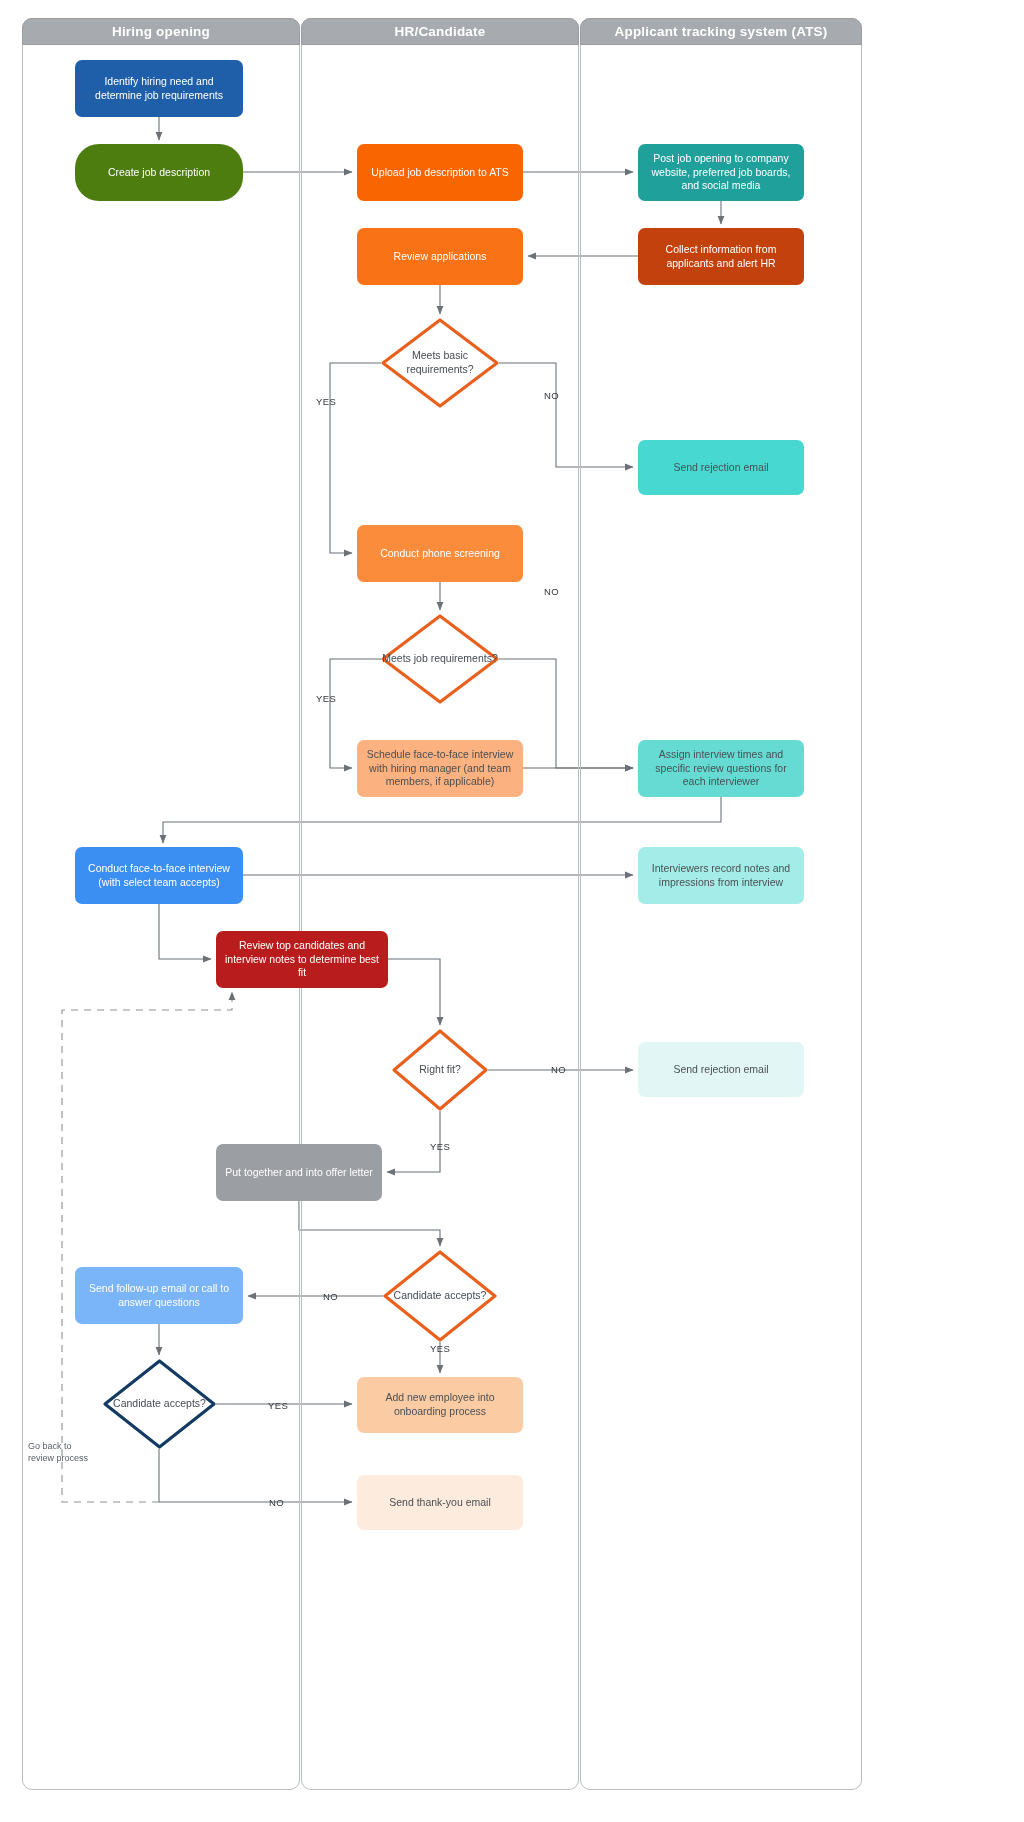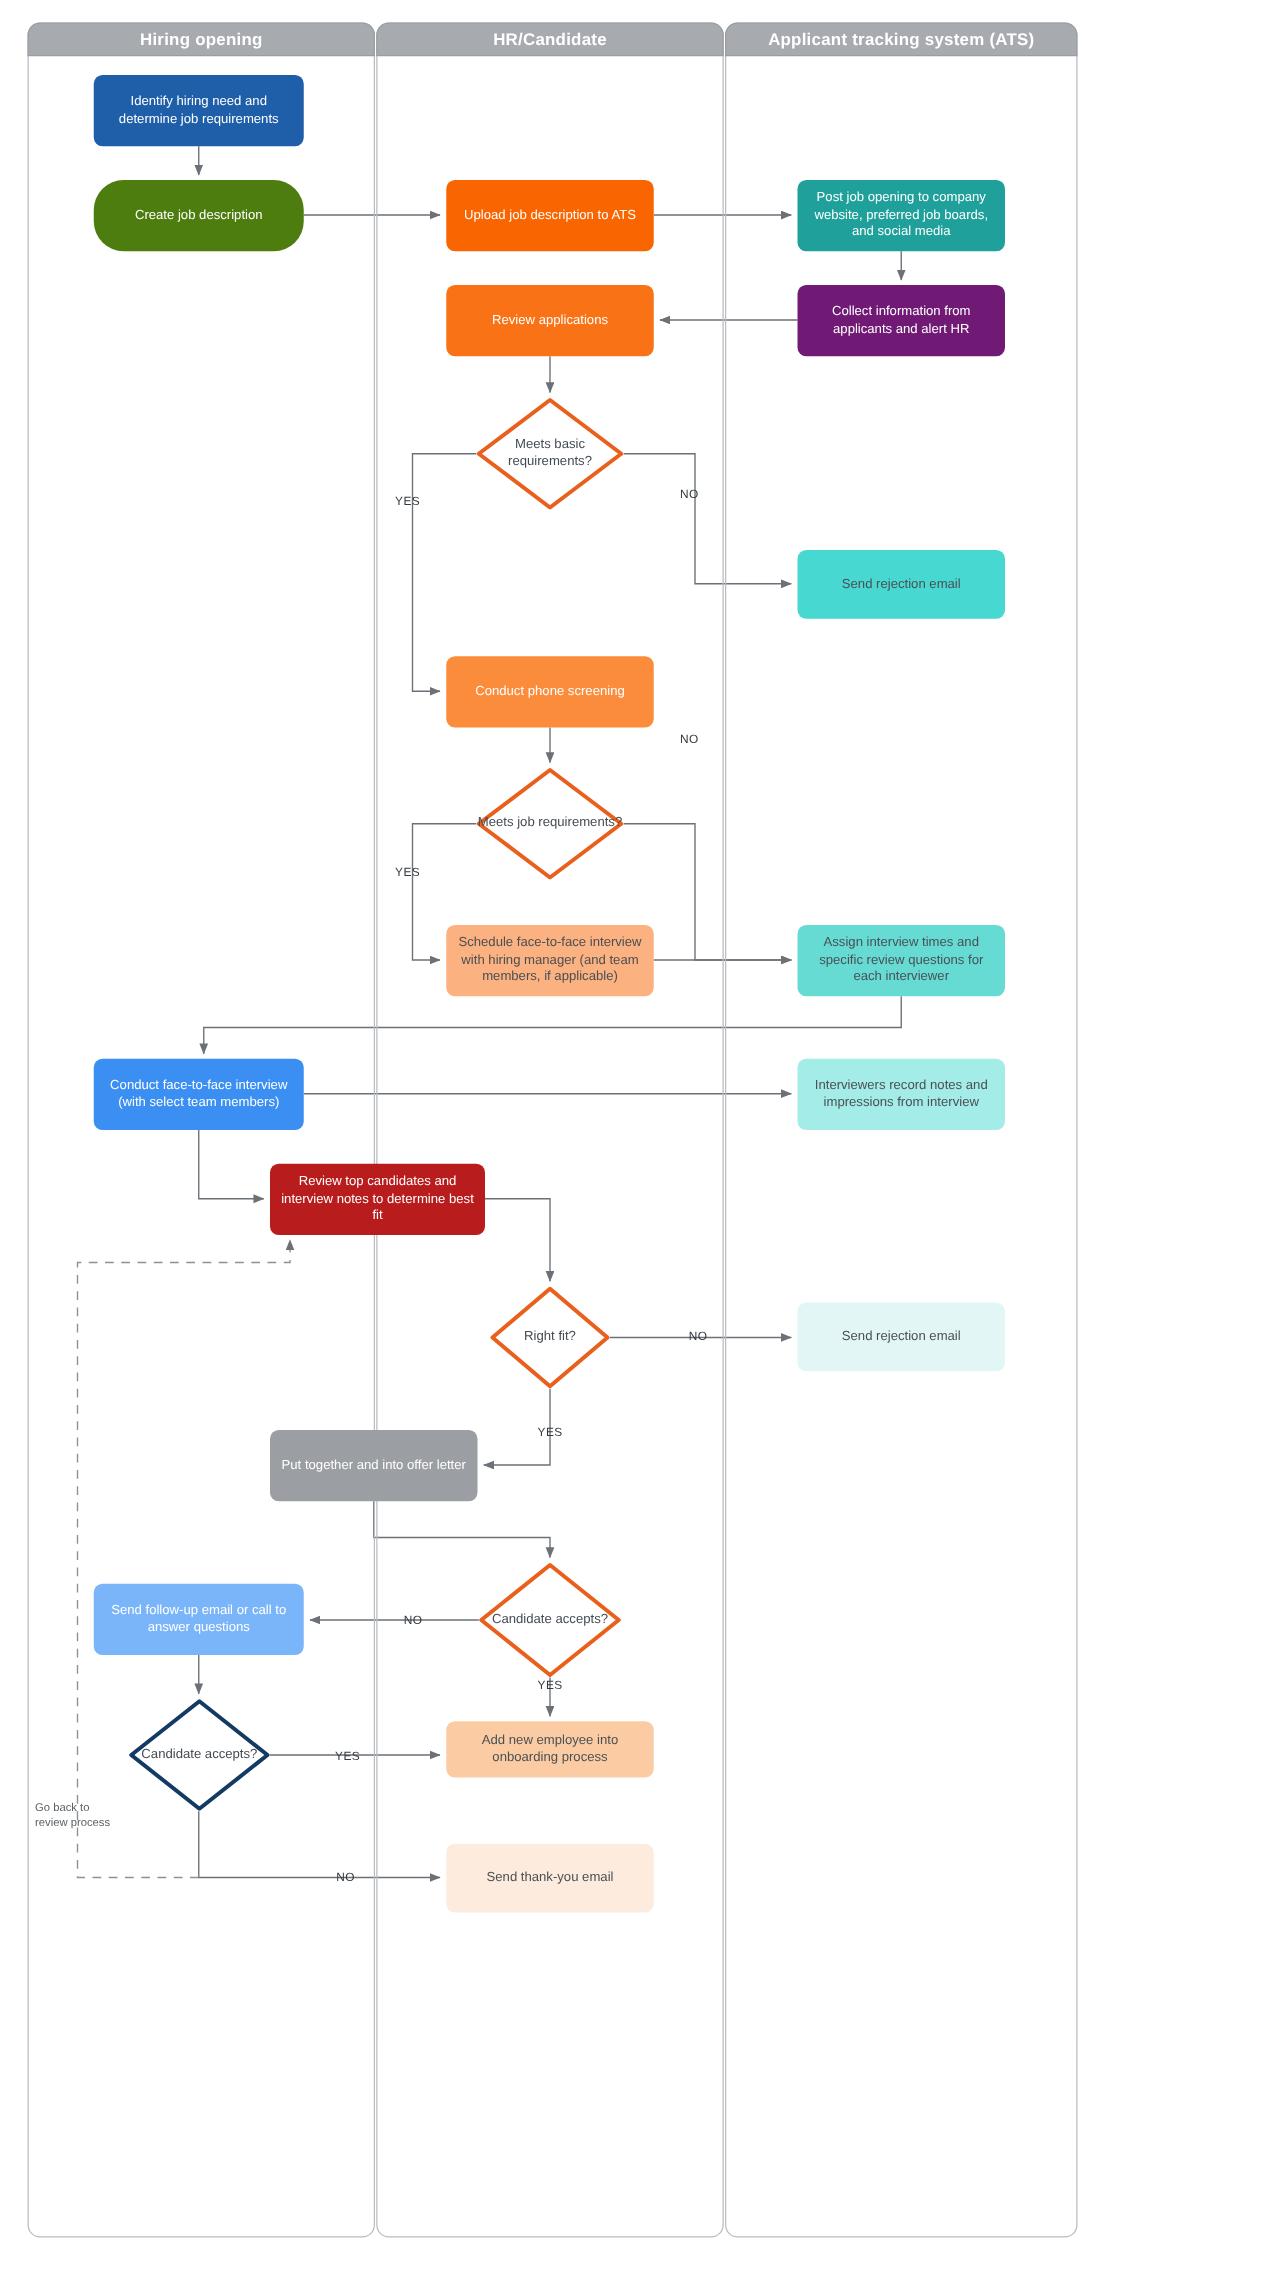--- a/index.html
+++ b/index.html
@@ -71,38 +71,38 @@
       <div class="lane-head" style="left: 301px; top: 18px; width: 278px; height: 27px;">HR/Candidate</div>
       <div class="lane" style="left: 580px; top: 18px; width: 282px; height: 1772px;"></div>
       <div class="lane-head" style="left: 580px; top: 18px; width: 282px; height: 27px;">Applicant tracking system (ATS)</div>
     </div>
   <div id="nodes-layer">
       <div class="node" style="left: 75px; top: 60px; width: 168px; height: 57px; background: rgb(31, 95, 169); color: rgb(255, 255, 255);">Identify hiring need and determine job requirements</div>
       <div class="node" style="left: 75px; top: 144px; width: 168px; height: 57px; background: #4d7c0f; color: rgb(255, 255, 255); border-radius: 24px;">Create job description</div>
       <div class="node" style="left: 357px; top: 144px; width: 166px; height: 57px; background: rgb(249, 101, 0); color: rgb(255, 255, 255);">Upload job description to ATS</div>
       <div class="node" style="left: 638px; top: 144px; width: 166px; height: 57px; background: rgb(31, 160, 154); color: rgb(255, 255, 255);">Post job opening to company website, preferred job boards, and social media</div>
       <div class="node" style="left: 357px; top: 228px; width: 166px; height: 57px; background: rgb(249, 114, 22); color: rgb(255, 255, 255);">Review applications</div>
-      <div class="node" style="left: 638px; top: 228px; width: 166px; height: 57px; background: #701a75; color: rgb(255, 255, 255);">Collect information from applicants and alert HR</div>
+      <div class="node" style="left: 638px; top: 228px; width: 166px; height: 57px; background: #c2410c; color: rgb(255, 255, 255);">Collect information from applicants and alert HR</div>
       <div class="diamond" style="left: 381px; top: 318px; width: 118px; height: 90px;">
         <svg width="118" height="90">
           <polygon points="59,2 116,45 59,88 2,45" fill="#ffffff" stroke="#e8601c" stroke-width="3.2" stroke-linejoin="round"></polygon>
         </svg>
         <div class="dlabel" style="color: rgb(68, 75, 82);">Meets basic requirements?</div>
       </div>
       <div class="node" style="left: 638px; top: 440px; width: 166px; height: 55px; background: rgb(71, 216, 210); color: rgb(74, 80, 84);">Send rejection email</div>
       <div class="node" style="left: 357px; top: 525px; width: 166px; height: 57px; background: rgb(251, 140, 60); color: rgb(255, 255, 255);">Conduct phone screening</div>
       <div class="diamond" style="left: 381px; top: 614px; width: 118px; height: 90px;">
         <svg width="118" height="90">
           <polygon points="59,2 116,45 59,88 2,45" fill="#ffffff" stroke="#e8601c" stroke-width="3.2" stroke-linejoin="round"></polygon>
         </svg>
         <div class="dlabel" style="color: rgb(68, 75, 82);">Meets job requirements?</div>
       </div>
       <div class="node" style="left: 357px; top: 740px; width: 166px; height: 57px; background: rgb(251, 177, 128); color: rgb(74, 80, 84);">Schedule face-to-face interview with hiring manager (and team members, if applicable)</div>
       <div class="node" style="left: 638px; top: 740px; width: 166px; height: 57px; background: rgb(102, 219, 212); color: rgb(74, 80, 84);">Assign interview times and specific review questions for each interviewer</div>
-      <div class="node" style="left: 75px; top: 847px; width: 168px; height: 57px; background: rgb(59, 143, 242); color: rgb(255, 255, 255);">Conduct face-to-face interview (with select team members)</div>
+      <div class="node" style="left: 75px; top: 847px; width: 168px; height: 57px; background: rgb(59, 143, 242); color: rgb(255, 255, 255);">Conduct face-to-face interview (with select team accepts)</div>
       <div class="node" style="left: 638px; top: 847px; width: 166px; height: 57px; background: rgb(164, 236, 231); color: rgb(74, 80, 84);">Interviewers record notes and impressions from interview</div>
       <div class="node" style="left: 216px; top: 931px; width: 172px; height: 57px; background: #b91c1c; color: rgb(255, 255, 255);">Review top candidates and interview notes to determine best fit</div>
       <div class="diamond" style="left: 392px; top: 1029px; width: 96px; height: 82px;">
         <svg width="96" height="82">
           <polygon points="48,2 94,41 48,80 2,41" fill="#ffffff" stroke="#e8601c" stroke-width="3.2" stroke-linejoin="round"></polygon>
         </svg>
         <div class="dlabel" style="color: rgb(68, 75, 82);">Right fit?</div>
       </div>
       <div class="node" style="left: 638px; top: 1042px; width: 166px; height: 55px; background: rgb(226, 246, 246); color: rgb(74, 80, 84);">Send rejection email</div>
       <div class="node" style="left: 216px; top: 1144px; width: 166px; height: 57px; background: rgb(155, 158, 162); color: rgb(255, 255, 255);">Put together and into offer letter</div>
@@ -112,21 +112,21 @@
         </svg>
         <div class="dlabel" style="color: rgb(68, 75, 82);">Candidate accepts?</div>
       </div>
       <div class="node" style="left: 75px; top: 1267px; width: 168px; height: 57px; background: rgb(123, 181, 249); color: rgb(255, 255, 255);">Send follow-up email or call to answer questions</div>
       <div class="diamond" style="left: 103px; top: 1359px; width: 113px; height: 90px;">
         <svg width="113" height="90">
           <polygon points="56.5,2 111,45 56.5,88 2,45" fill="#ffffff" stroke="#133a63" stroke-width="3.2" stroke-linejoin="round"></polygon>
         </svg>
         <div class="dlabel" style="color: rgb(68, 75, 82);">Candidate accepts?</div>
       </div>
-      <div class="node" style="left: 357px; top: 1377px; width: 166px; height: 45px; background: rgb(251, 204, 164); color: rgb(74, 80, 84);">Add new employee into onboarding process</div>
+      <div class="node" style="left: 357px; top: 1377px; width: 166px; height: 56px; background: rgb(251, 204, 164); color: rgb(74, 80, 84);">Add new employee into onboarding process</div>
       <div class="node" style="left: 357px; top: 1475px; width: 166px; height: 55px; background: rgb(253, 235, 221); color: rgb(74, 80, 84);">Send thank-you email</div>
     </div>
   <div id="labels-layer">
       <div class="edge-label" style="left: 316px; top: 396px;">YES</div>
       <div class="edge-label" style="left: 544px; top: 390px;">NO</div>
       <div class="edge-label" style="left: 544px; top: 586px;">NO</div>
       <div class="edge-label" style="left: 316px; top: 693px;">YES</div>
       <div class="edge-label" style="left: 551px; top: 1064px;">NO</div>
       <div class="edge-label" style="left: 430px; top: 1141px;">YES</div>
       <div class="edge-label" style="left: 323px; top: 1291px;">NO</div>

